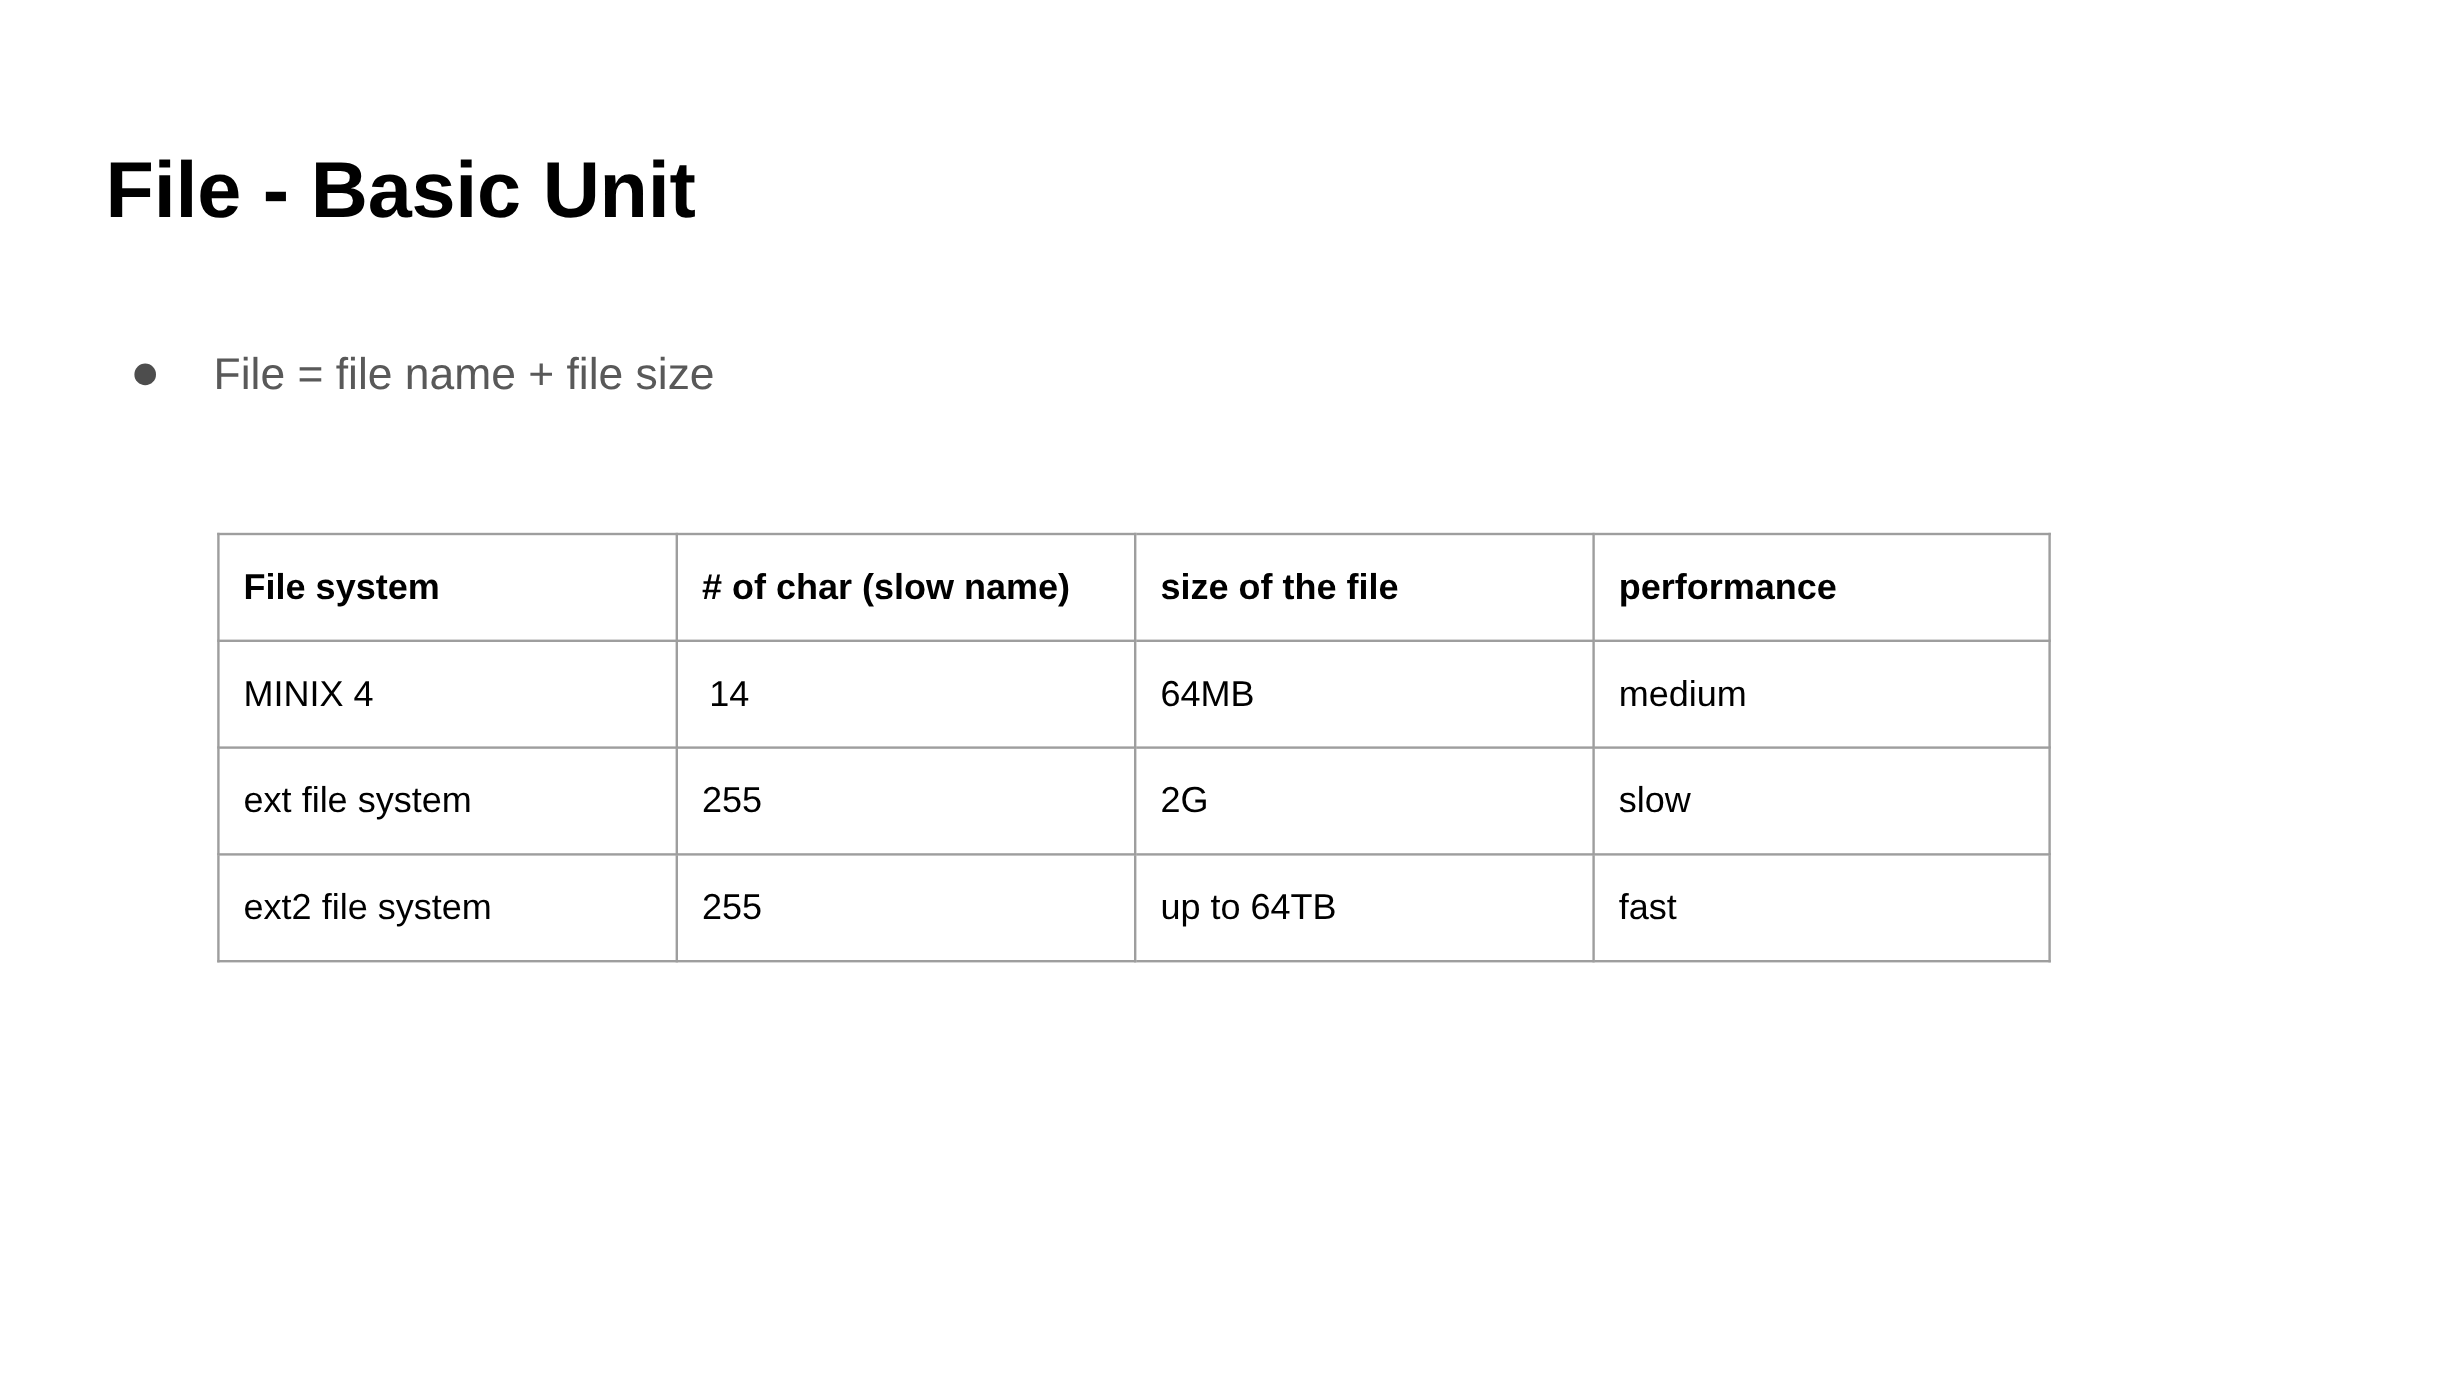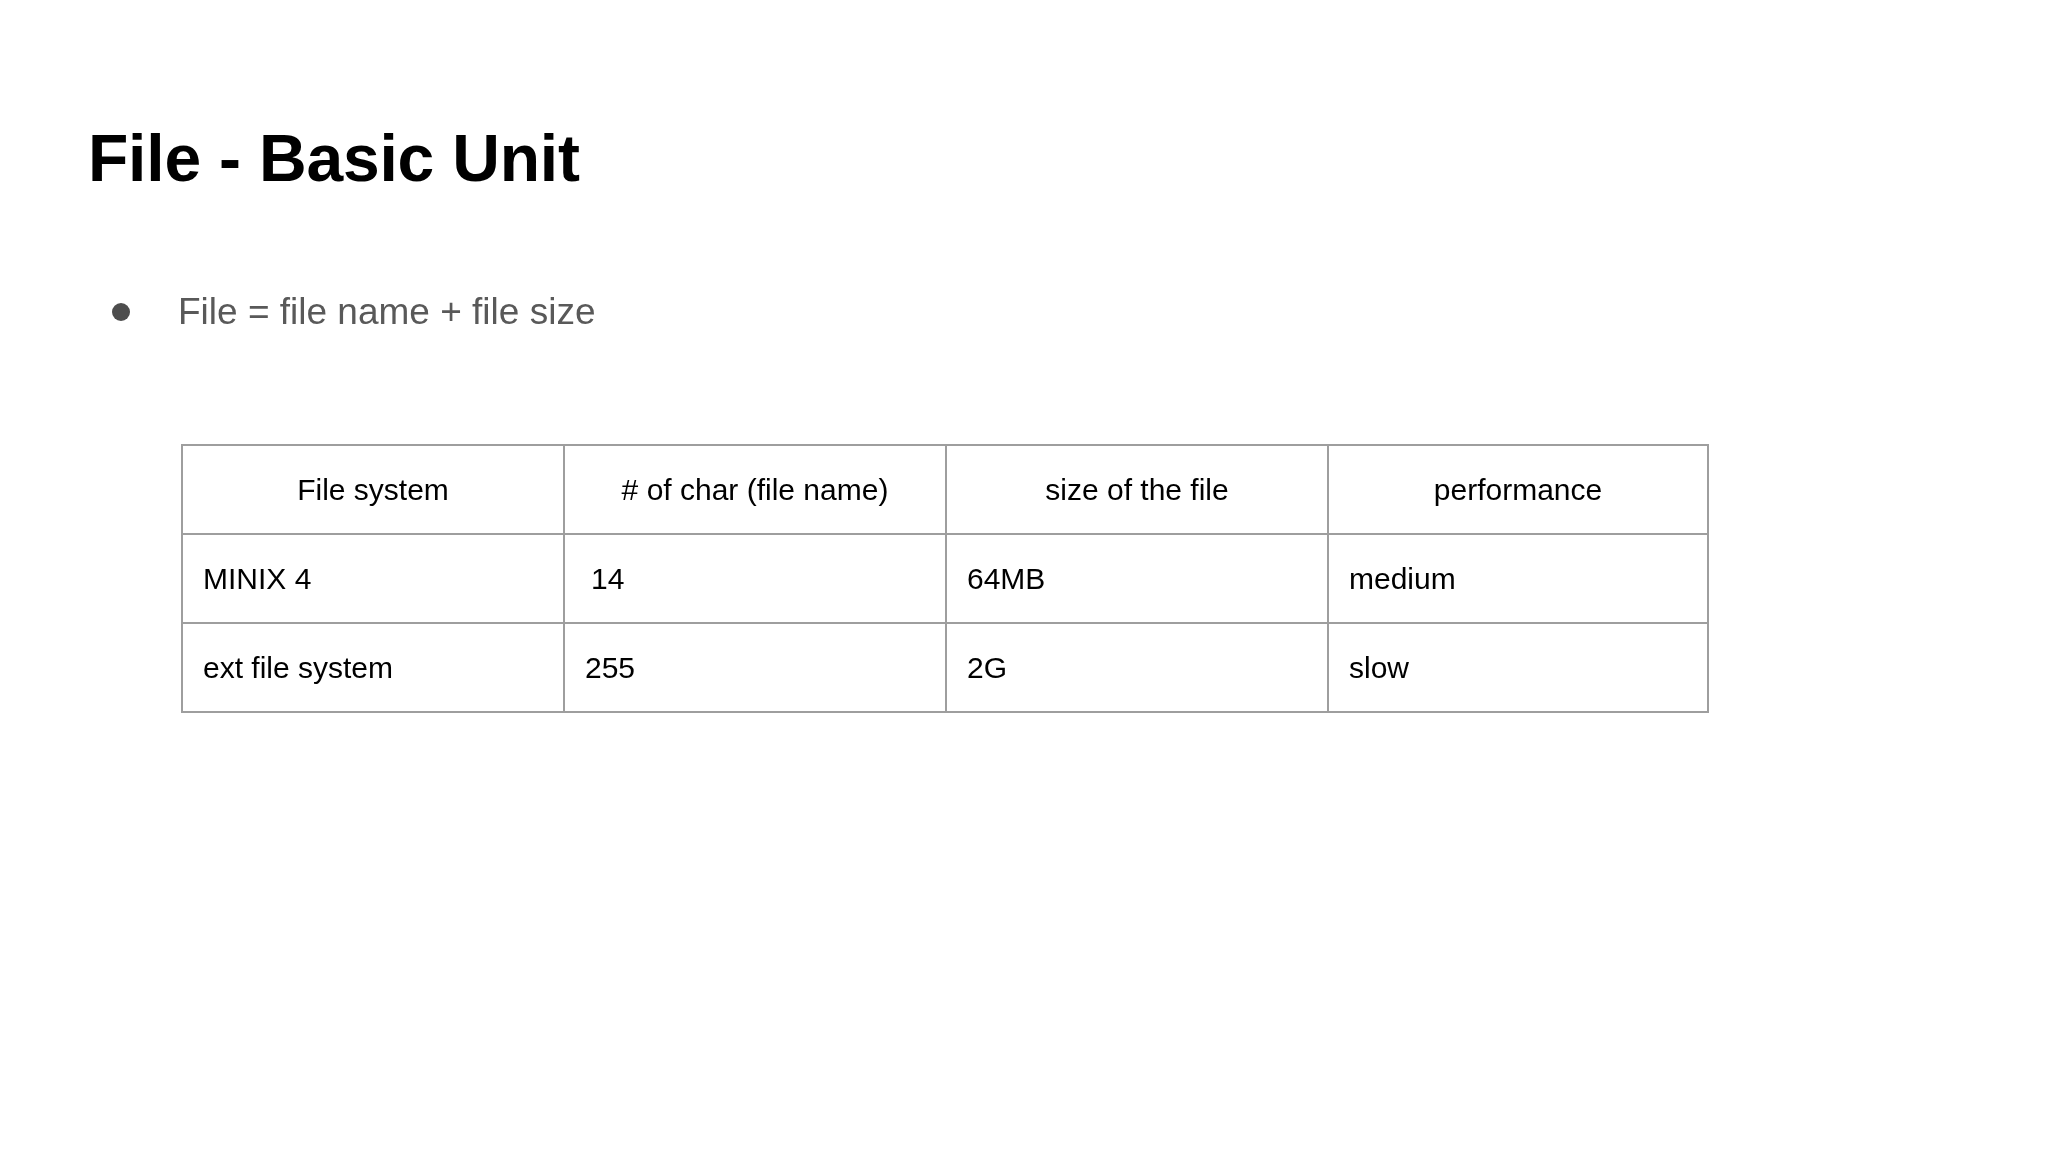--- a/index.html
+++ b/index.html
@@ -89,22 +89,21 @@
     font-size: 30px;
     line-height: 36px;
     font-weight: 400;
     color: #000000;
     background: #ffffff;
     white-space: nowrap;
     overflow: hidden;
   }
 
   .data-table th {
-    font-weight: 400;
-    text-align: center;
+    font-weight: 700;
   }
 
   
   .data-table td.indent-num {
     padding-left: 26px;
   }
 </style>
 </head>
 <body>
 
@@ -122,34 +121,40 @@
   <table class="data-table">
     <colgroup>
       <col class="c1">
         <col class="c2">
         <col class="c3">
         <col class="c4">
     </colgroup>
     <thead>
       <tr>
         <th>File system</th>
-        <th># of char (file name)</th>
+        <th># of char (slow name)</th>
         <th>size of the file</th>
         <th>performance</th>
       </tr>
     </thead>
     <tbody>
       <tr>
         <td>MINIX 4</td>
         <td class="indent-num">14</td>
         <td>64MB</td>
         <td>medium</td>
       </tr>
       <tr>
         <td>ext file system</td>
         <td>255</td>
         <td>2G</td>
         <td>slow</td>
       </tr>
+      <tr>
+        <td>ext2 file system</td>
+        <td>255</td>
+        <td>up to 64TB</td>
+        <td>fast</td>
+      </tr>
     </tbody>
   </table>
 
 </div>
 
 </body></html>

